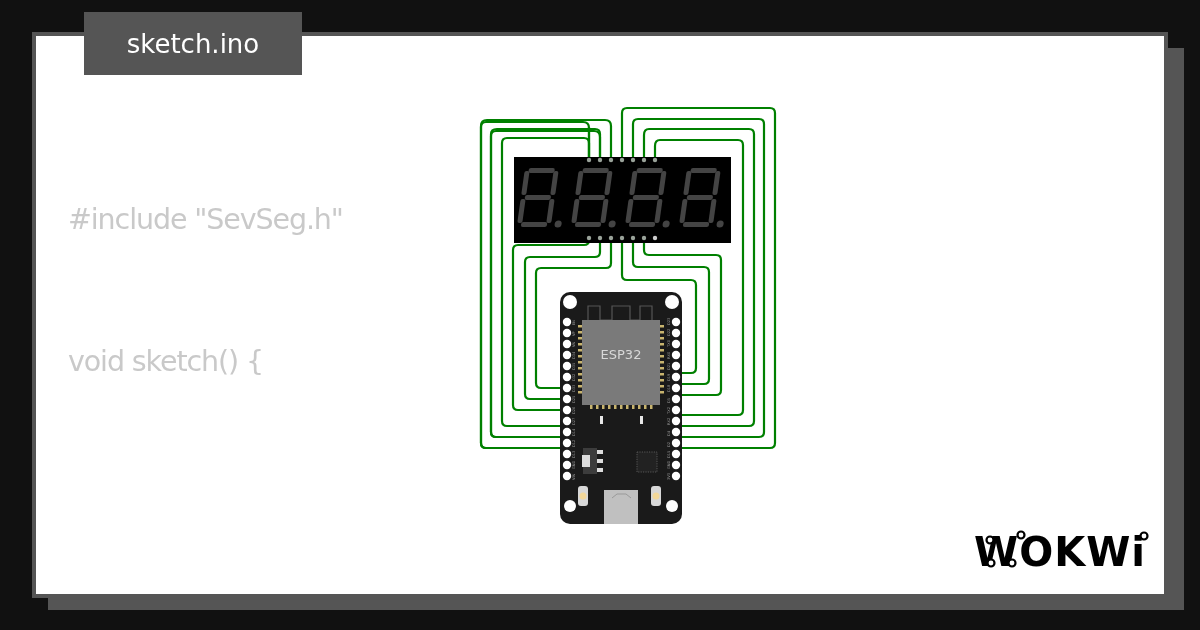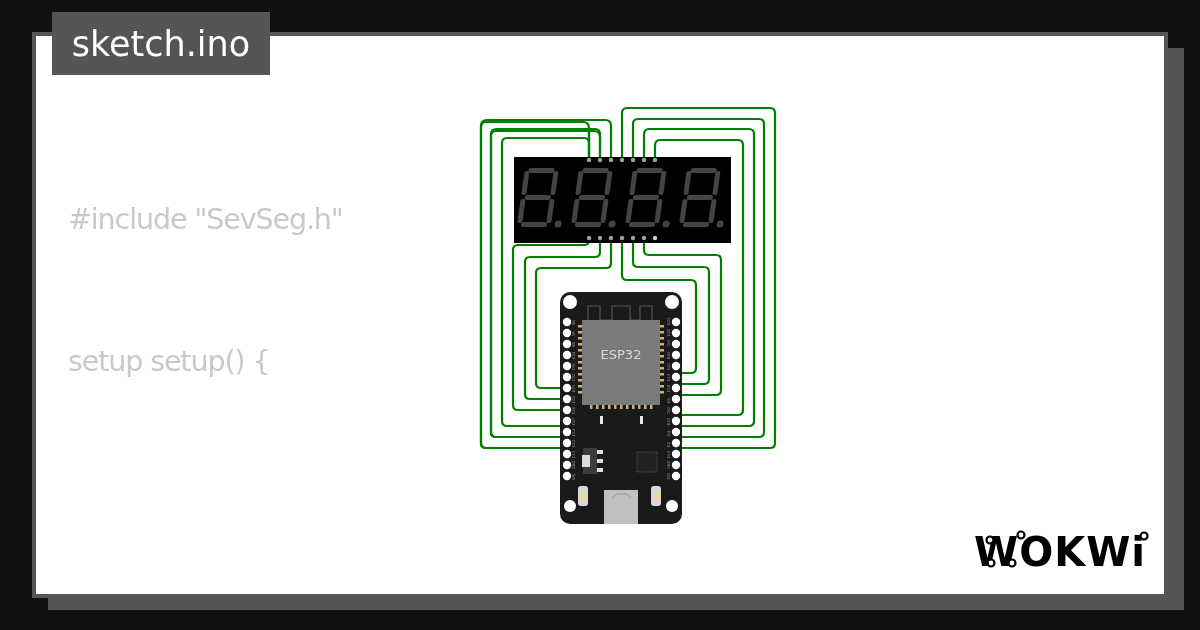--- a/index.html
+++ b/index.html
@@ -13,43 +13,43 @@
       background: #555555;
     }
     .card {
       position: absolute; left: 32px; top: 32px; width: 1136px; height: 566px;
       background: #555555; box-sizing: border-box; padding: 4px;
     }
     .card-inner {
       position: relative; width: 100%; height: 100%; background: #ffffff; overflow: hidden;
     }
     .title-tab {
-      position: absolute; left: 52px; top: 12px; height: 63px; width: 218px;
+      position: absolute; left: 84px; top: 12px; height: 63px; width: 218px;
       background: #555555; color: #ffffff; z-index: 5;
-      font-family: "DejaVu Sans", sans-serif; font-size: 35px;
+      font-family: "DejaVu Sans", sans-serif; font-size: 26px;
       display: flex; align-items: center; justify-content: center;
       letter-spacing: 0px;
     }
     .code {
       position: absolute; left: 32px; top: 66px;
       font-family: "DejaVu Sans", sans-serif; font-size: 28.5px; color: #c9c9c9;
       white-space: pre; line-height: 47.2px; letter-spacing: -1.1px;
     }
     .code .line { display: block; height: 47.2px; }
     .circuit { position: absolute; left: 0; top: 0; }
   </style>
 </head>
 <body>
 
 <div class="card-shadow"></div>
 <div class="card">
   <div class="card-inner">
     <div class="code">
       <span class="line">#include "SevSeg.h"</span>
-      <span class="line">setup setup() {</span>
+      <span class="line">void sketch() {</span>
       
       
       
       
       
       
       
       
     </div>
   </div>

